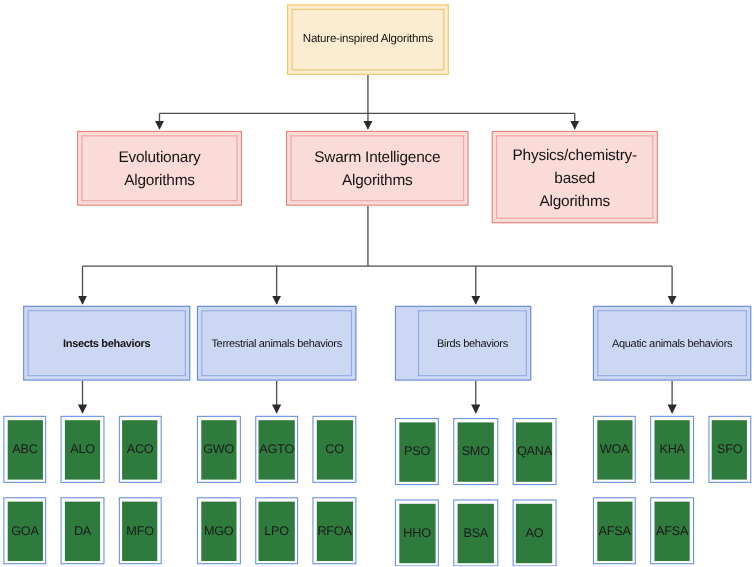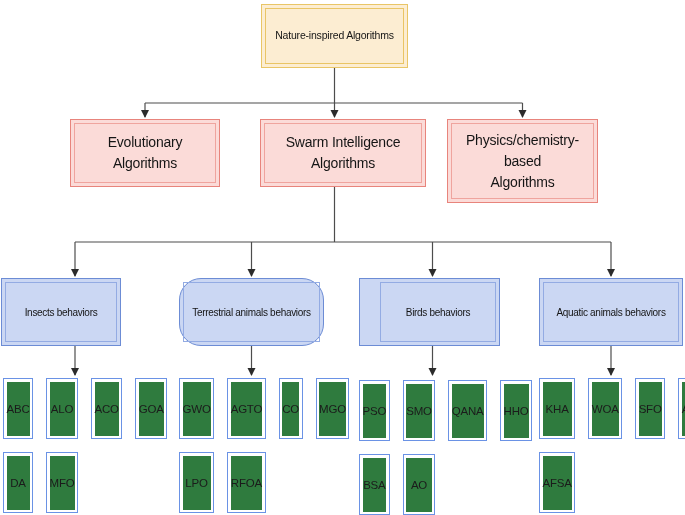--- a/index.html
+++ b/index.html
@@ -21,21 +21,21 @@
 
   .branch-node{background:#FBDBD8;border:1.5px solid #E8847C;}
   .branch-node .node-inner{border:1px solid #EFA49E;font-size:14px;flex-direction:column;letter-spacing:-0.2px;justify-content:center;}
   .branch-node .line{display:block;}
 
   .cat-node{background:#CBD7F3;border:1.5px solid #6C8CD5;}
   .cat-node .node-inner{border:1px solid #93ABE3;font-size:10px;white-space:nowrap;letter-spacing:-0.3px;}
 
   
   .algo-grid{
-    position:absolute;display:grid;grid-template-columns:repeat(4,1fr);
+    position:absolute;display:grid;grid-template-columns:repeat(3,1fr);
     grid-template-rows:repeat(2,1fr);gap:13px;box-sizing:border-box;
   }
   .algo-cell{
     border:1.5px solid #6A92E5;background:#ffffff;padding:2.5px;
     display:flex;box-sizing:border-box;
   }
   .algo-cell-inner{
     flex:1;background:#2F7B3E;display:flex;align-items:center;justify-content:center;
     font-size:11.5px;color:#1b1b1b;letter-spacing:-0.2px;
   }
@@ -89,27 +89,27 @@
       <span class="line">Algorithms</span>
     </div>
   </div>
   <div class="node branch-node" style="left:447px;top:119px;width:151px;height:84px;">
     <div class="node-inner">
       <span class="line">Physics/chemistry-based</span>
       <span class="line">Algorithms</span>
     </div>
   </div>
 
-  <div class="node cat-node" style="left:1px;top:278px;width:120px;height:68px;">
+  <div class="node cat-node" style="left:21px;top:278px;width:152px;height:68px;font-weight:bold;">
     <div class="node-inner">Insects behaviors</div>
   </div>
-  <div class="node cat-node" style="left:179px;top:278px;width:145px;height:68px;border-radius:22px;">
+  <div class="node cat-node" style="left:179px;top:278px;width:145px;height:68px;">
     <div class="node-inner">Terrestrial animals behaviors</div>
   </div>
-  <div class="node cat-node" style="left:359px;top:278px;width:141px;height:68px;padding-left:20px;">
+  <div class="node cat-node" style="left:359px;top:278px;width:124px;height:68px;padding-left:20px;">
     <div class="node-inner">Birds behaviors</div>
   </div>
   <div class="node cat-node" style="left:539px;top:278px;width:144px;height:68px;justify-content:center;">
     <div class="node-inner">Aquatic animals behaviors</div>
   </div>
 
   <div class="algo-grid" style="left:3px;top:378px;width:144px;height:135px;">
     <div class="algo-cell">
         <div class="algo-cell-inner">ABC</div>
       </div>
@@ -167,24 +167,24 @@
     <div class="algo-cell">
         <div class="algo-cell-inner">BSA</div>
       </div>
     <div class="algo-cell">
         <div class="algo-cell-inner">AO</div>
       </div>
   </div>
 
   <div class="algo-grid" style="left:539px;top:378px;width:144px;height:135px;">
     <div class="algo-cell">
-        <div class="algo-cell-inner">KHA</div>
+        <div class="algo-cell-inner">WOA</div>
       </div>
     <div class="algo-cell">
-        <div class="algo-cell-inner">WOA</div>
+        <div class="algo-cell-inner">KHA</div>
       </div>
     <div class="algo-cell">
         <div class="algo-cell-inner">SFO</div>
       </div>
     <div class="algo-cell">
         <div class="algo-cell-inner">AFSA</div>
       </div>
     <div class="algo-cell">
         <div class="algo-cell-inner">AFSA</div>
       </div>

